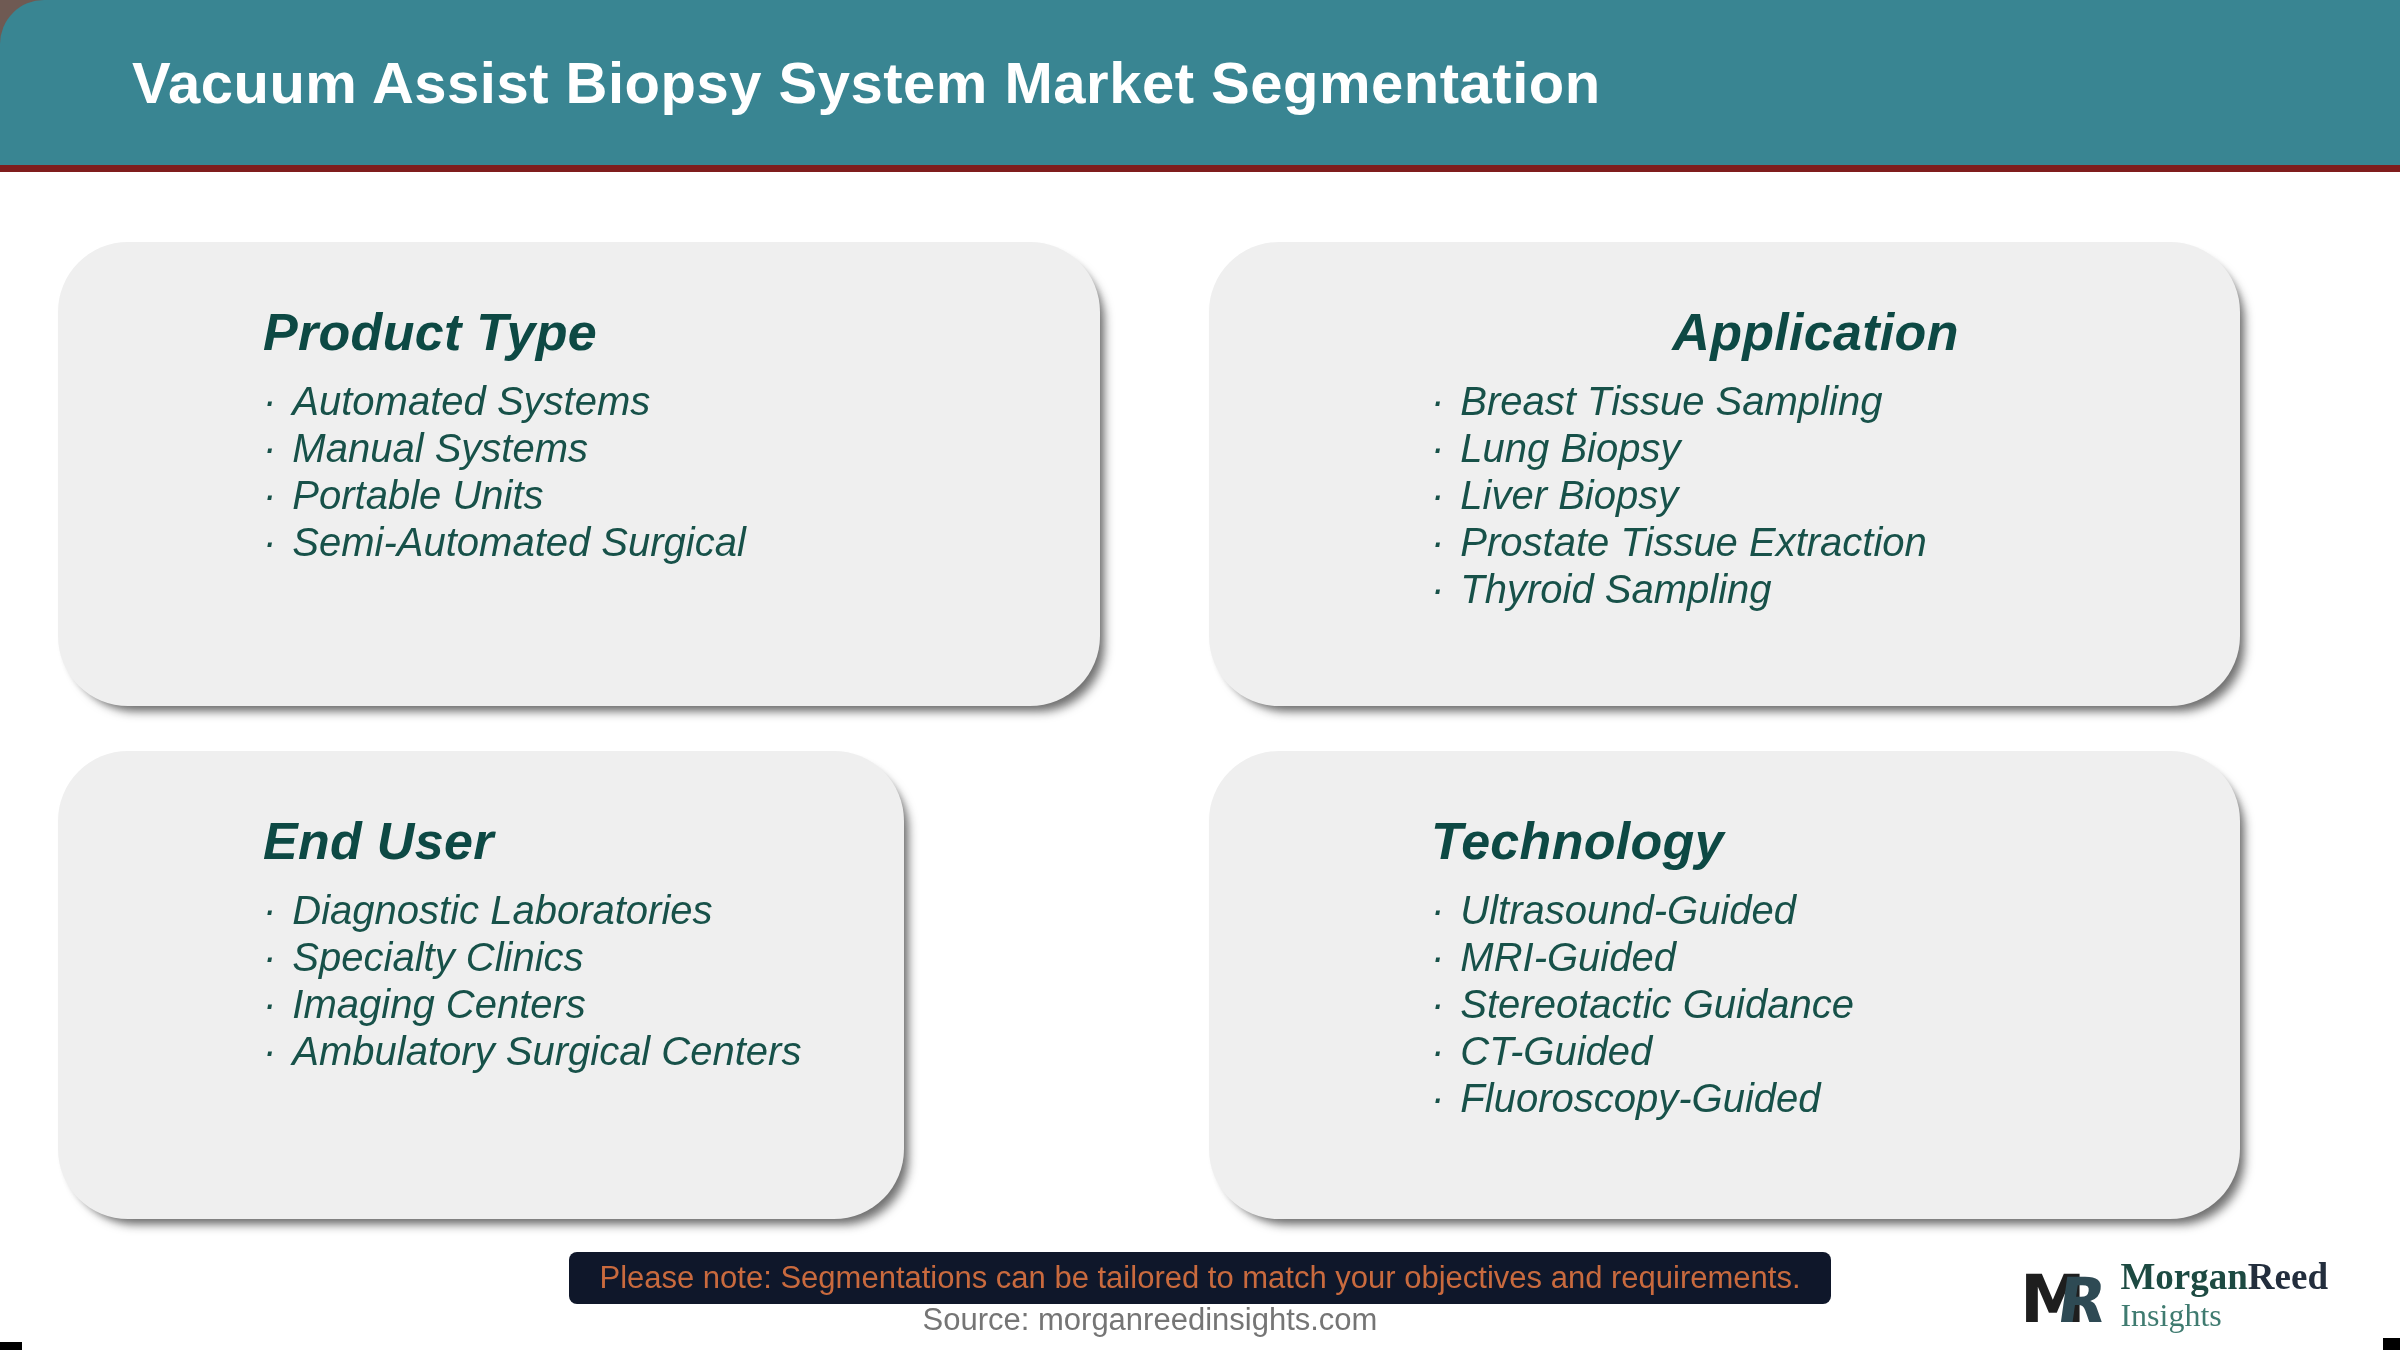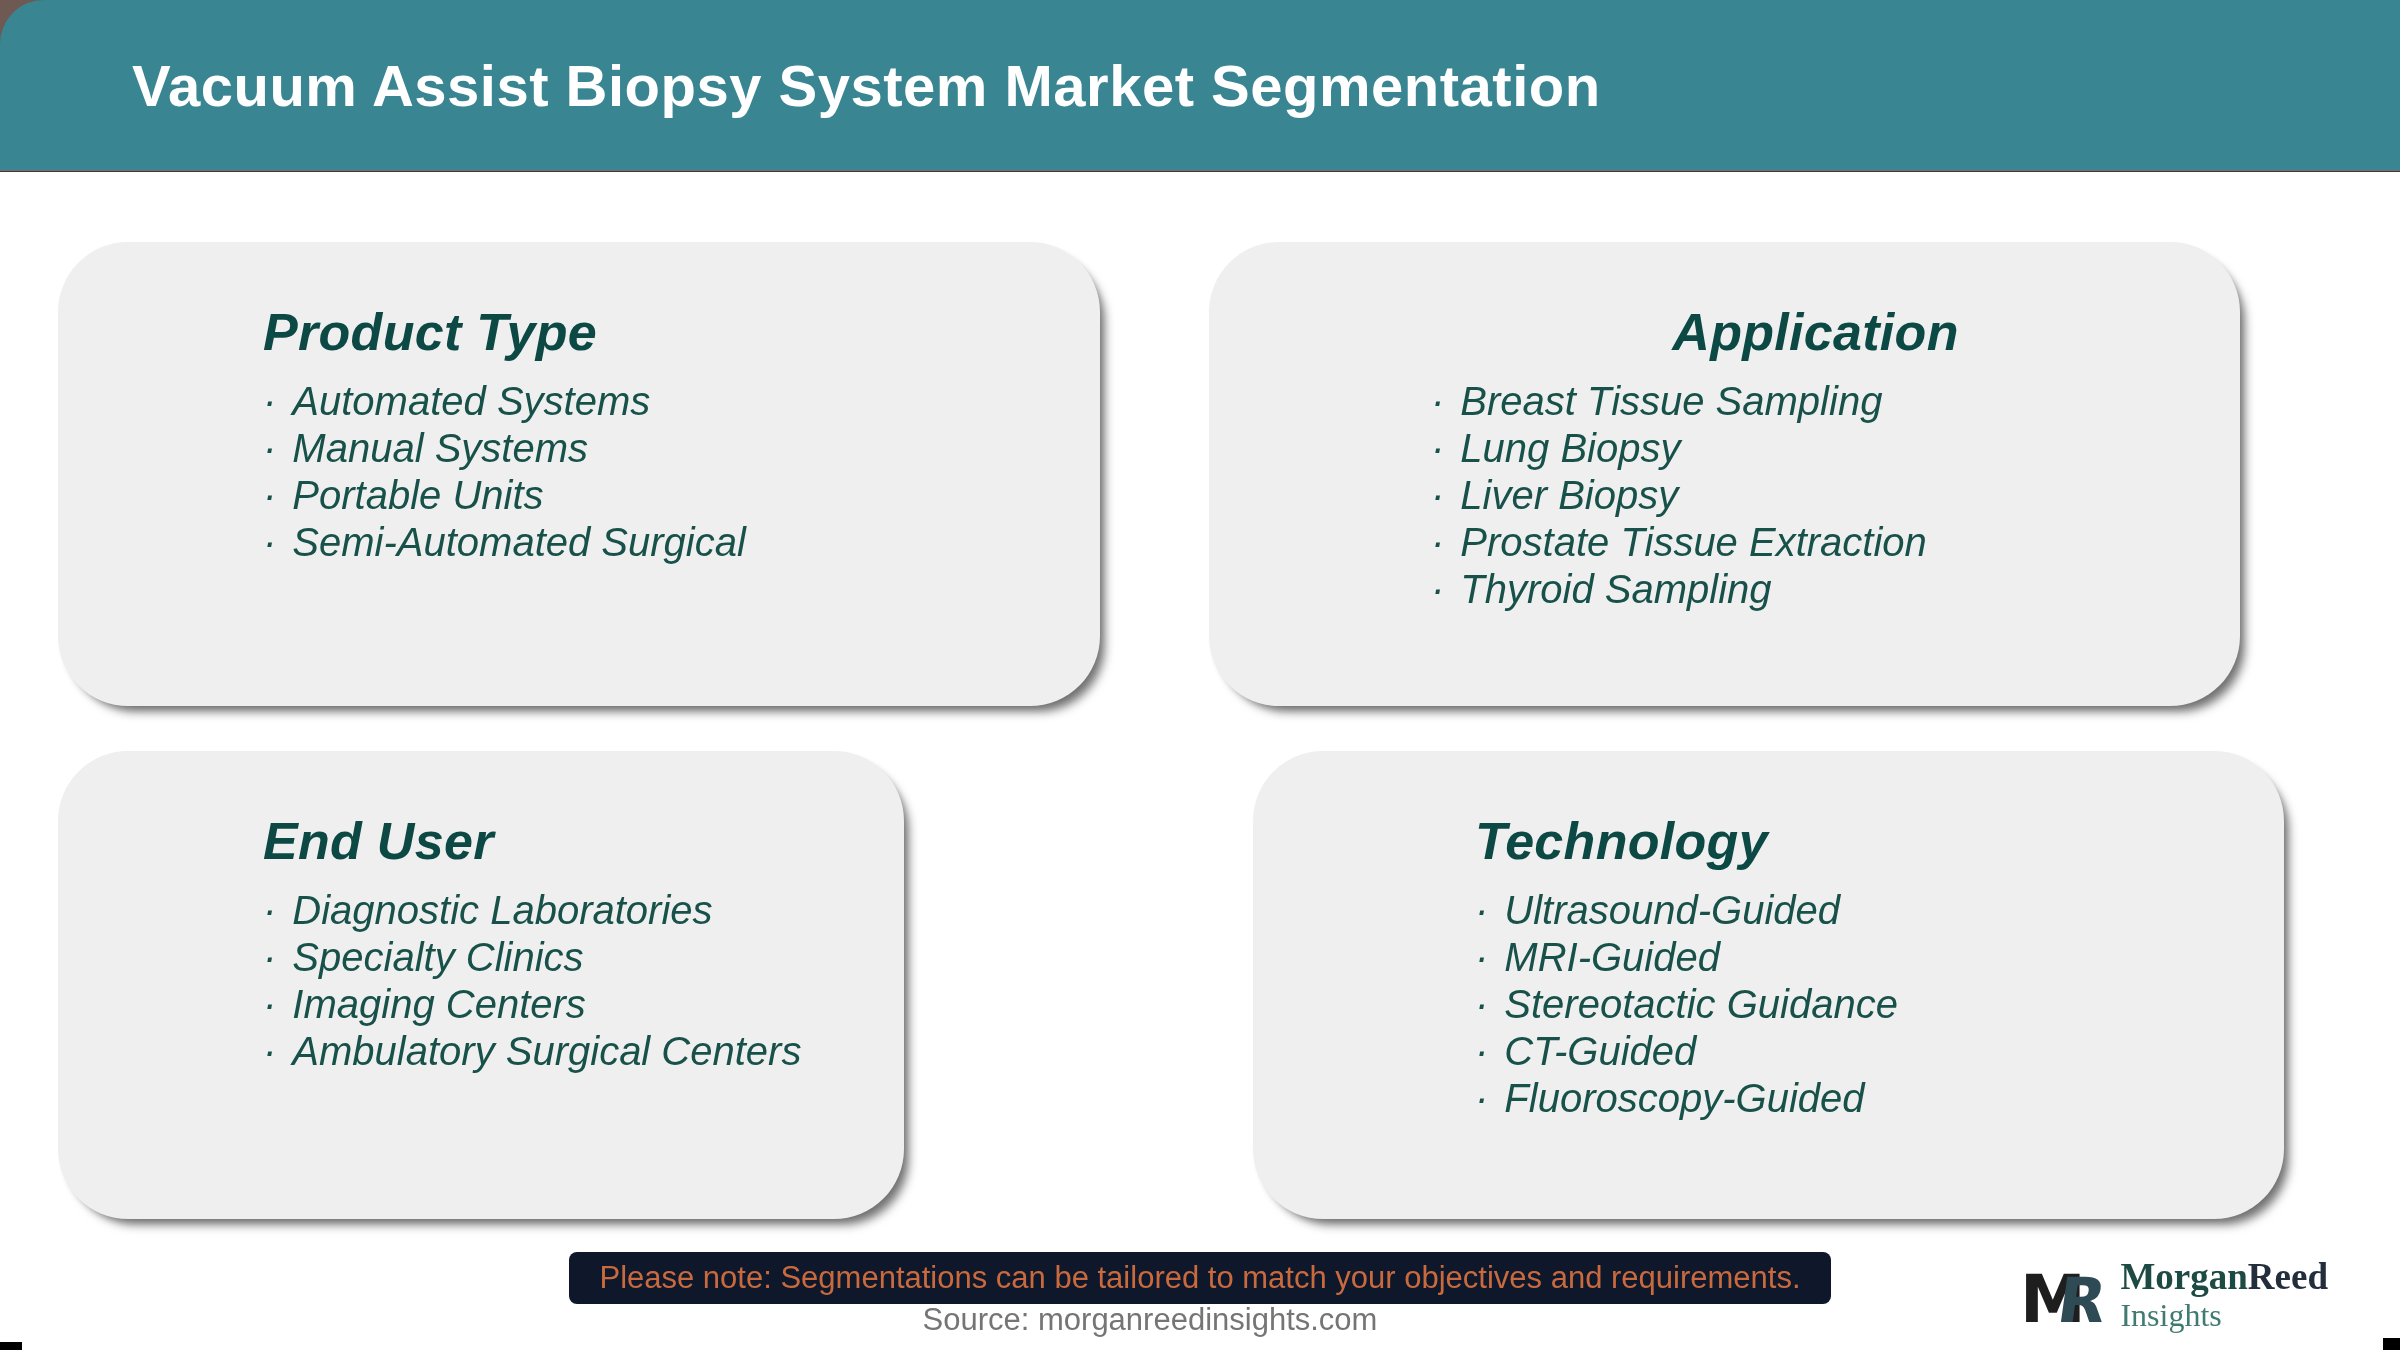--- a/index.html
+++ b/index.html
@@ -9,37 +9,37 @@
   }
   .stage{position:absolute;inset:0;}
 
   
   .corner-sliver{position:absolute;left:0;top:0;width:60px;height:60px;background:#6f5a53;z-index:0;}
 
   
   .header{
     position:absolute;left:0;top:0;width:2400px;height:172px;
     background:#398592;border-top-left-radius:44px;
-    border-bottom:1px solid #7f1d1d;z-index:1;
+    border-bottom:7px solid #7f1d1d;z-index:1;
     display:flex;align-items:center;box-sizing:border-box;padding-left:132px;
   }
   .header h1{
     margin:0;color:#ffffff;font-size:58px;font-weight:bold;letter-spacing:0.5px;
   }
 
   
   .card{
     position:absolute;background:#efefef;border-radius:70px;
     box-shadow:9px 10px 10px -4px rgba(25,25,25,0.55), 3px 4px 6px -2px rgba(25,25,25,0.18);
     box-sizing:border-box;padding:60px 40px 0 205px;font-style:italic;
   }
   .card.c1{left:58px;top:242px;width:1042px;height:464px;}
   .card.c2{left:1209px;top:242px;width:1031px;height:464px;padding-left:222px;text-align:center;}
   .card.c3{left:58px;top:751px;width:846px;height:468px;}
-  .card.c4{left:1209px;top:751px;width:1031px;height:468px;padding-left:222px;margin-left:44px;}
+  .card.c4{left:1209px;top:751px;width:1031px;height:468px;padding-left:222px;}
   .card h2{
     margin:0 0 16px 0;font-size:52px;font-weight:bold;color:#0d4944;letter-spacing:0.3px;
   }
   .card ul{list-style:none;margin:0;padding:0;}
   .card li{
     display:flex;align-items:baseline;
     font-size:40px;line-height:47px;color:#175149;
   }
   .card li .dot{margin-right:16px;}
 

